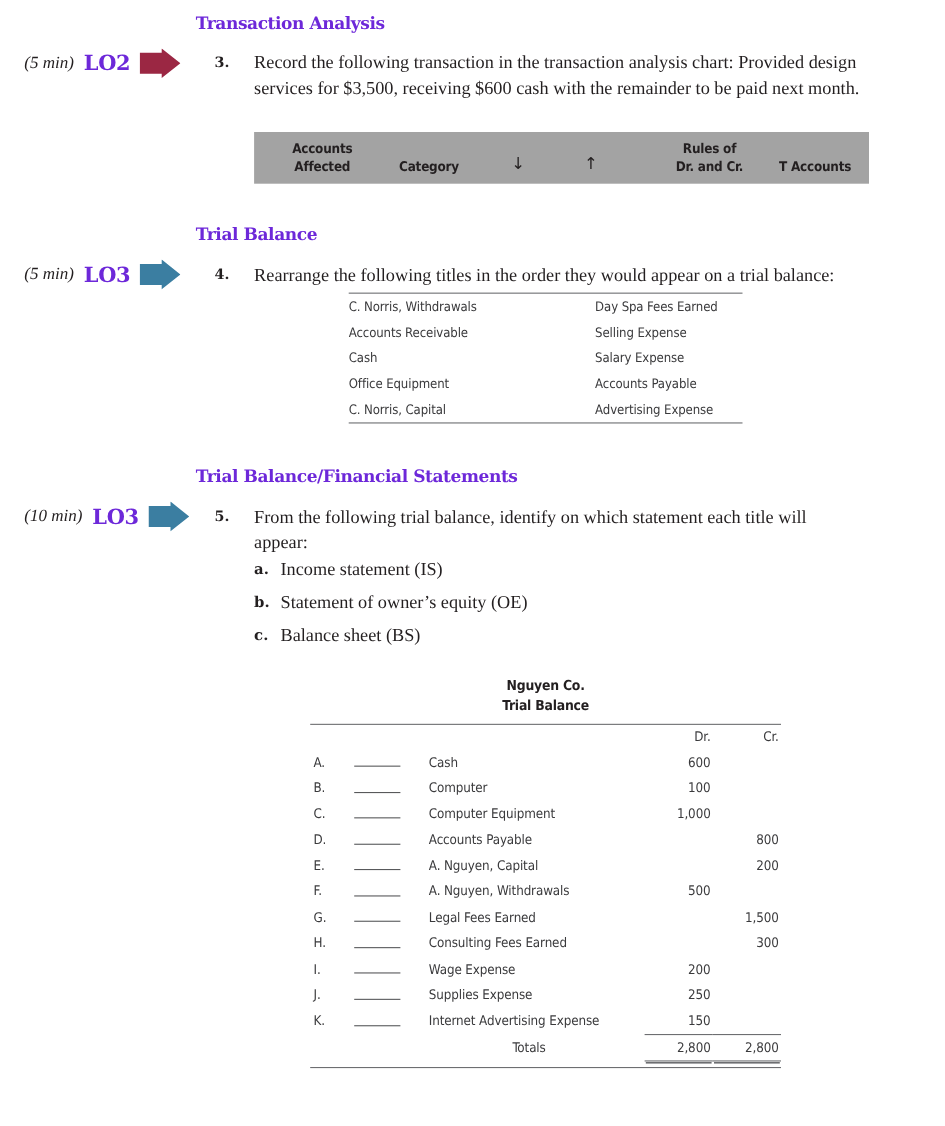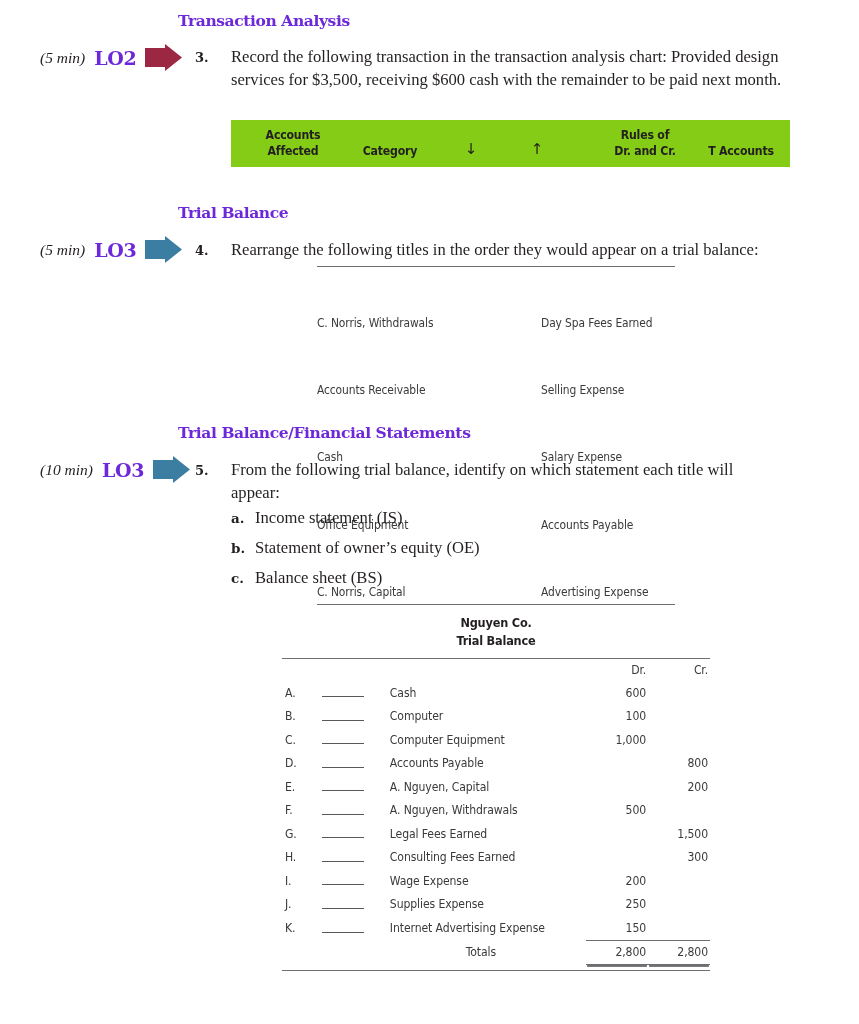--- a/index.html
+++ b/index.html
@@ -15,21 +15,21 @@
     color: #231f20;
     overflow: hidden;
   }
 
   
   .margin-block {
     position: absolute;
     display: flex;
     align-items: center;
     gap: 9px;
-    left: 40px;
+    left: 22px;
   }
   .time-label {
     font-family: "Liberation Serif", serif;
     font-style: italic;
     font-size: 15.5px;
     color: #231f20;
     white-space: nowrap;
   }
   .lo-label {
     font-family: "DejaVu Serif", serif;
@@ -92,21 +92,21 @@
     width: 13px;
   }
 
   
   .ta-strip {
     position: absolute;
     left: 231px;
     top: 120px;
     width: 559px;
     height: 47px;
-    background: #84cc16;
+    background: #a3a3a3;
   }
   .ta-cell {
     position: absolute;
     font-family: "DejaVu Sans Condensed", "DejaVu Sans", sans-serif;
     font-weight: bold;
     font-size: 12.2px;
     color: #231f20;
     line-height: 16px;
     text-align: center;
     white-space: nowrap;
@@ -125,21 +125,20 @@
     top: 266px;
     width: 358px;
     border-top: 1.3px solid #6d6e71;
     border-bottom: 1.3px solid #6d6e71;
     box-sizing: border-box;
   }
   .titles-row {
     display: flex;
     height: 23.4px;
     align-items: center;
-    margin-top: 44px;
   }
   .titles-row .col1 { width: 224px; }
   .titles-row .col2 { width: 134px; }
   .titles-row span {
     font-family: "DejaVu Sans Condensed", "DejaVu Sans", sans-serif;
     font-size: 11.9px;
     color: #3a3a3c;
     letter-spacing: -0.1px;
     white-space: nowrap;
   }

